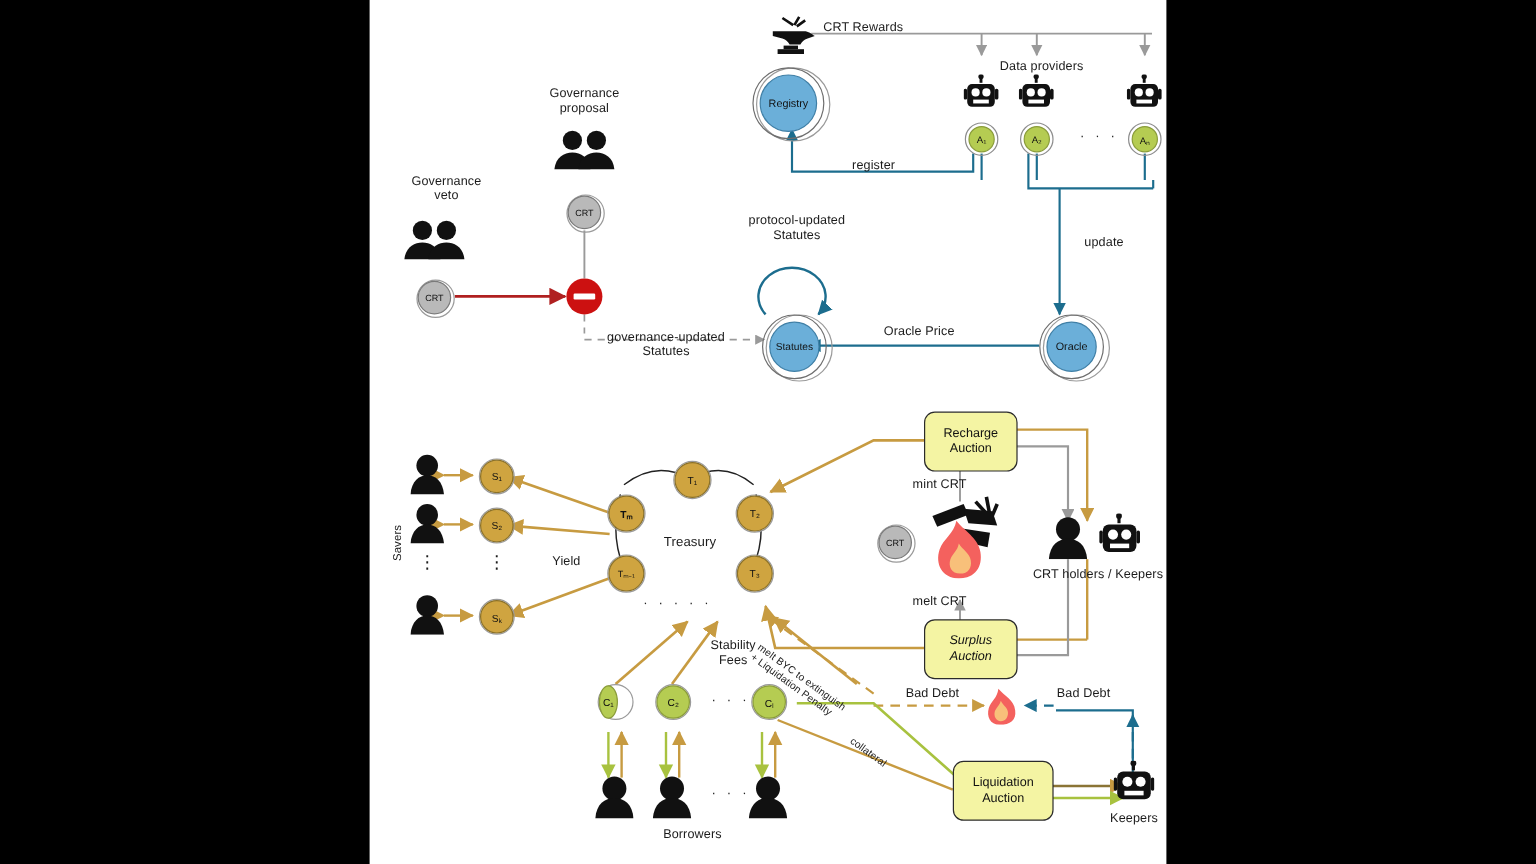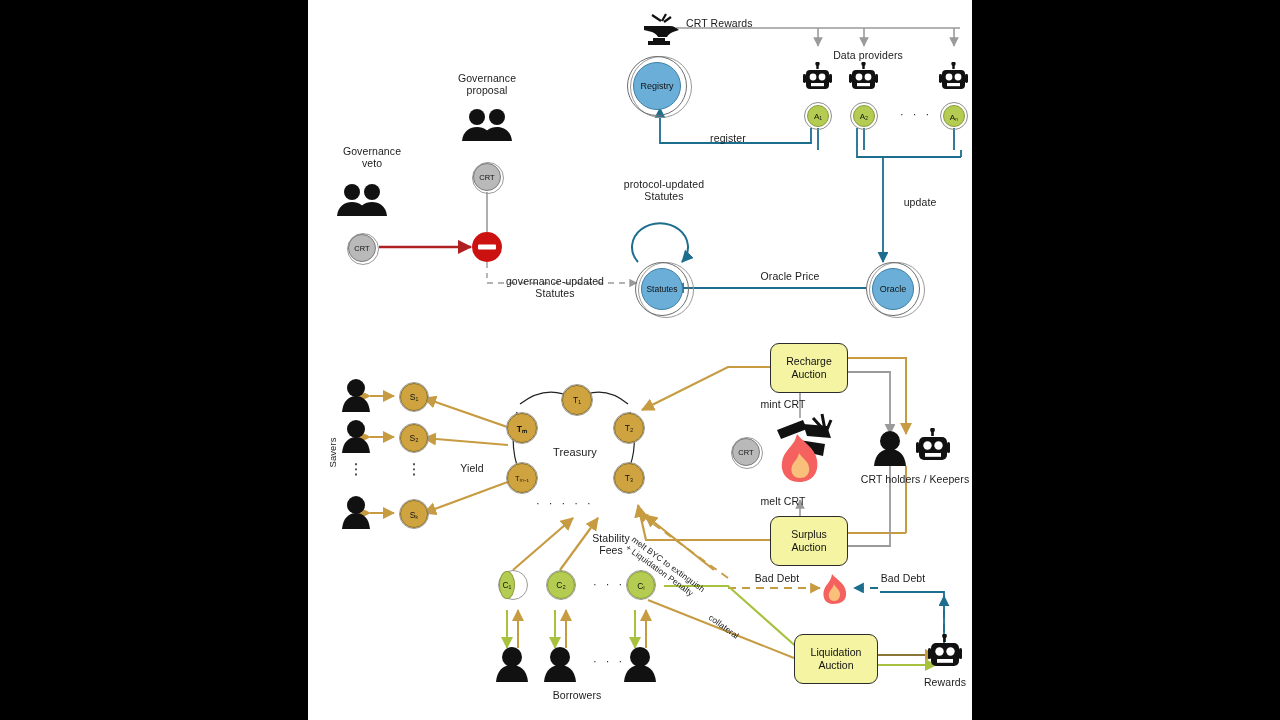--- a/index.html
+++ b/index.html
@@ -187,21 +187,21 @@
     </div>
 
     <div class="lbl" style="left:385px;top:132px;width:70px;">register</div>
     <div class="lbl" style="left:582px;top:196px;width:60px;">update</div>
 
     <div class="ring2" style="left:561px;top:262px;width:56px;height:56px;"></div>
     <div class="ring" style="left:558px;top:262px;width:54px;height:54px;"></div>
     <div class="tok" style="left:564px;top:268px;width:42px;height:42px;background:#6bafd9;border:1px solid #3f7fa6;">
       <span>Oracle</span>
     </div>
-    <div class="lbl" style="left:432px;top:270px;width:100px;">Oracle Price</div>
+    <div class="lbl" style="left:408px;top:270px;width:100px;">Oracle Price</div>
 
     <div class="ring2" style="left:330px;top:262px;width:56px;height:56px;"></div>
     <div class="ring" style="left:327px;top:262px;width:54px;height:54px;"></div>
     <div class="tok" style="left:333px;top:268px;width:42px;height:42px;background:#6bafd9;border:1px solid #3f7fa6;font-size:8.5px;">
       <span>Statutes</span>
     </div>
     <div class="lbl" style="left:300px;top:178px;width:112px;">protocol-updated
 Statutes</div>
 
     <div class="lbl" style="left:129px;top:72px;width:100px;">Governance
@@ -309,21 +309,21 @@
     <svg style="position:absolute;left:461px;top:410px;width:70px;height:72px" viewBox="0 0 70 72">
       <path d="M53,4 L56,20 M62,10 L57,22 M44,8 L54,19" stroke="#111" stroke-width="3" fill="none"></path>
       <path d="M8,20 L34,10 l4,9 l-26,10 z" fill="#111"></path>
       <path d="M34,14 l24,2 l4,12 l-24,-2 z" fill="#111"></path>
       <path d="M30,30 l26,4 l-2,12 l-26,-6 z" fill="#111"></path>
       <path d="M30,72 c-14,0 -20,-12 -16,-24 c3,-9 12,-13 14,-24 c6,8 18,14 20,26 c2,12 -4,22 -18,22 z" fill="#f4615e"></path>
       <path d="M31,68 c-7,0 -10,-6 -8,-12 c2,-5 6,-7 7,-13 c3,5 9,8 10,14 c1,6 -2,11 -9,11 z" fill="#f8c07a"></path>
     </svg>
     <div class="lbl" style="left:440px;top:495px;width:70px;">melt CRT</div>
 
-    <div class="abox" style="left:462px;top:516px;width:76px;height:48px;">Surplus
+    <div class="abox" style="left:462px;top:516px;width:76px;height:48px;font-style:italic;">Surplus
 Auction</div>
     <div class="abox" style="left:486px;top:634px;width:82px;height:48px;">Liquidation
 Auction</div>
 
     <svg style="position:absolute;left:566px;top:430px;width:32px;height:36px" viewBox="0 0 32 36">
       <circle cx="16" cy="11" r="10" fill="#111"></circle>
       <path d="M0,36 c1,-12 8,-17 16,-17 c8,0 15,5 16,17 z" fill="#111"></path>
       </svg>
     <svg style="position:absolute;left:608px;top:428px;width:34px;height:38px" viewBox="0 0 34 38">
       <rect x="15.2" y="1" width="2.6" height="7" fill="#111"></rect>
@@ -340,21 +340,21 @@
     <svg style="position:absolute;left:620px;top:634px;width:34px;height:38px" viewBox="0 0 34 38">
       <rect x="15.2" y="1" width="2.6" height="7" fill="#111"></rect>
         <circle cx="16.5" cy="2" r="2.4" fill="#111"></circle>
       <rect x="3" y="9" width="28" height="23" rx="5" fill="#111"></rect>
       <circle cx="11.5" cy="17.5" r="4.2" fill="#fff"></circle>
         <circle cx="22.5" cy="17.5" r="4.2" fill="#fff"></circle>
       <rect x="9" y="25" width="16" height="3.8" fill="#fff"></rect>
       <rect x="0" y="14" width="3" height="11" rx="1.5" fill="#111"></rect>
         <rect x="31" y="14" width="3" height="11" rx="1.5" fill="#111"></rect>
     </svg>
-    <div class="lbl" style="left:604px;top:676px;width:66px;">Rewards</div>
+    <div class="lbl" style="left:604px;top:676px;width:66px;">Keepers</div>
 
     <svg style="position:absolute;left:514px;top:570px;width:26px;height:34px" viewBox="0 0 26 34">
       <path d="M11,34 c-8,0 -11,-7 -9,-14 c2,-6 7,-8 8,-16 c5,6 13,9 14,18 c1,8 -4,12 -13,12 z" fill="#f4615e"></path>
       <path d="M12,31 c-4,0 -6,-4 -5,-8 c1,-3 4,-5 5,-9 c2,4 6,6 6,10 c0,4 -2,7 -6,7 z" fill="#f8c07a"></path>
     </svg>
 
     <div class="lbl sm" style="left:327px;top:535px;width:150px;transform:rotate(36deg);transform-origin:left top;font-size:8.5px;text-align:left;">melt BYC to extinguish
 + Liquidation Penalty</div>
     <div class="lbl sm" style="left:404px;top:613px;width:60px;transform:rotate(36deg);transform-origin:left top;font-size:8.5px;text-align:left;">collateral</div>
     <div class="lbl" style="left:434px;top:572px;width:70px;">Bad Debt</div>

